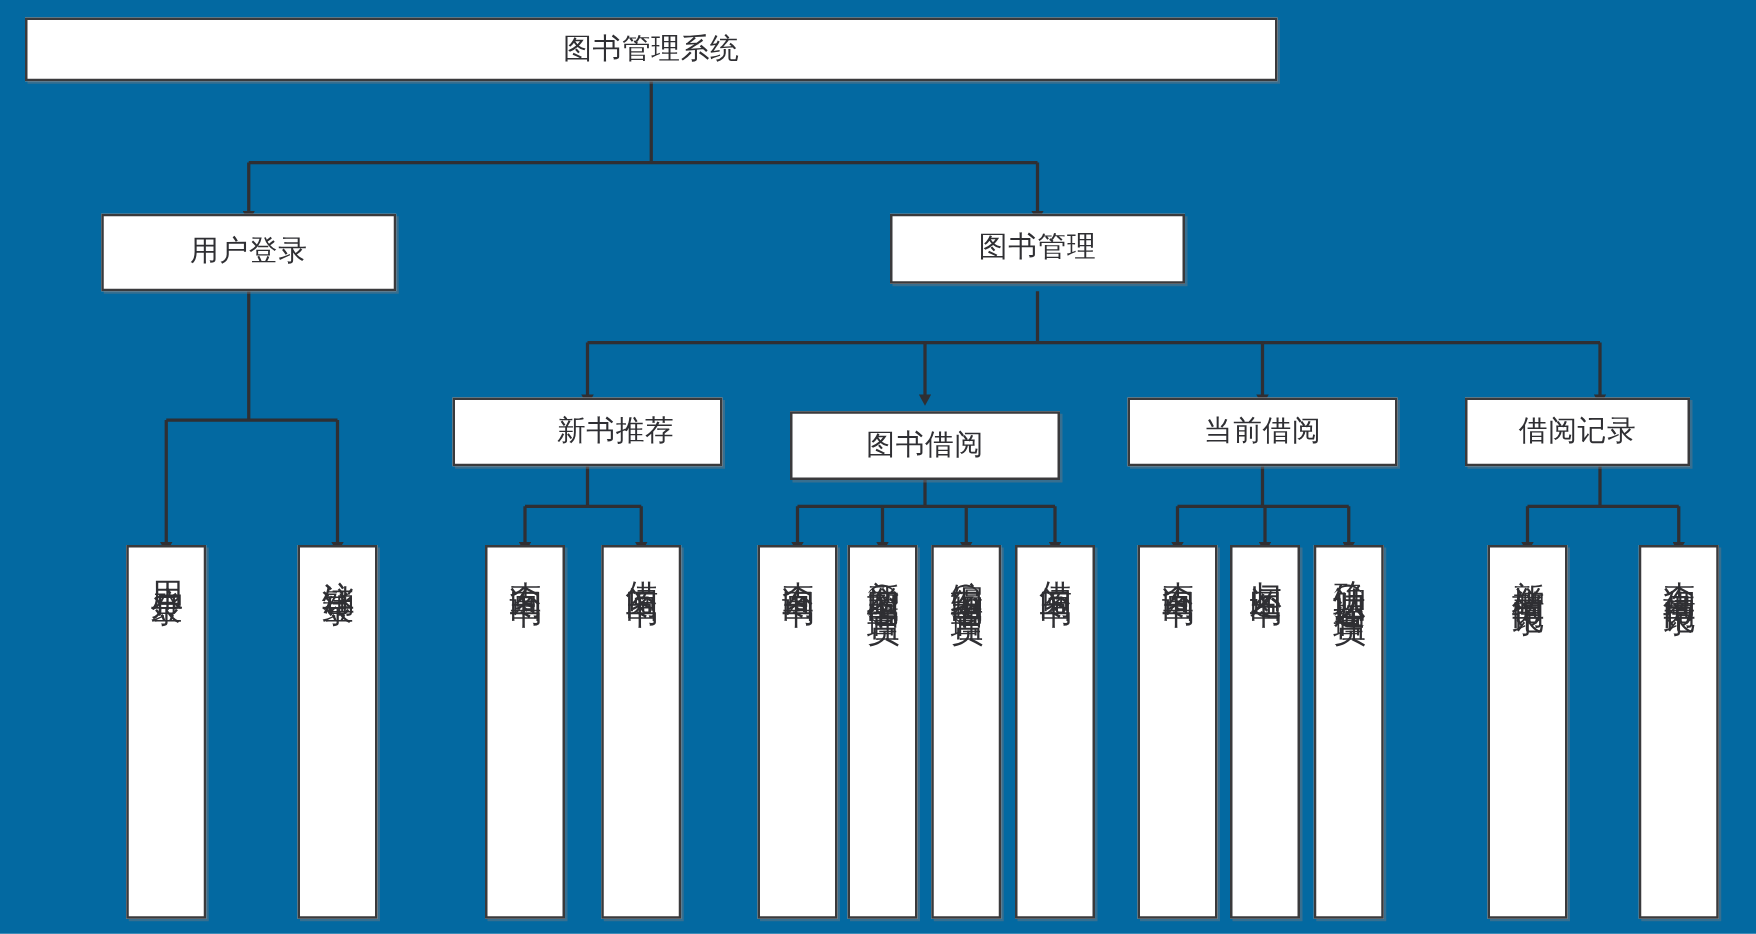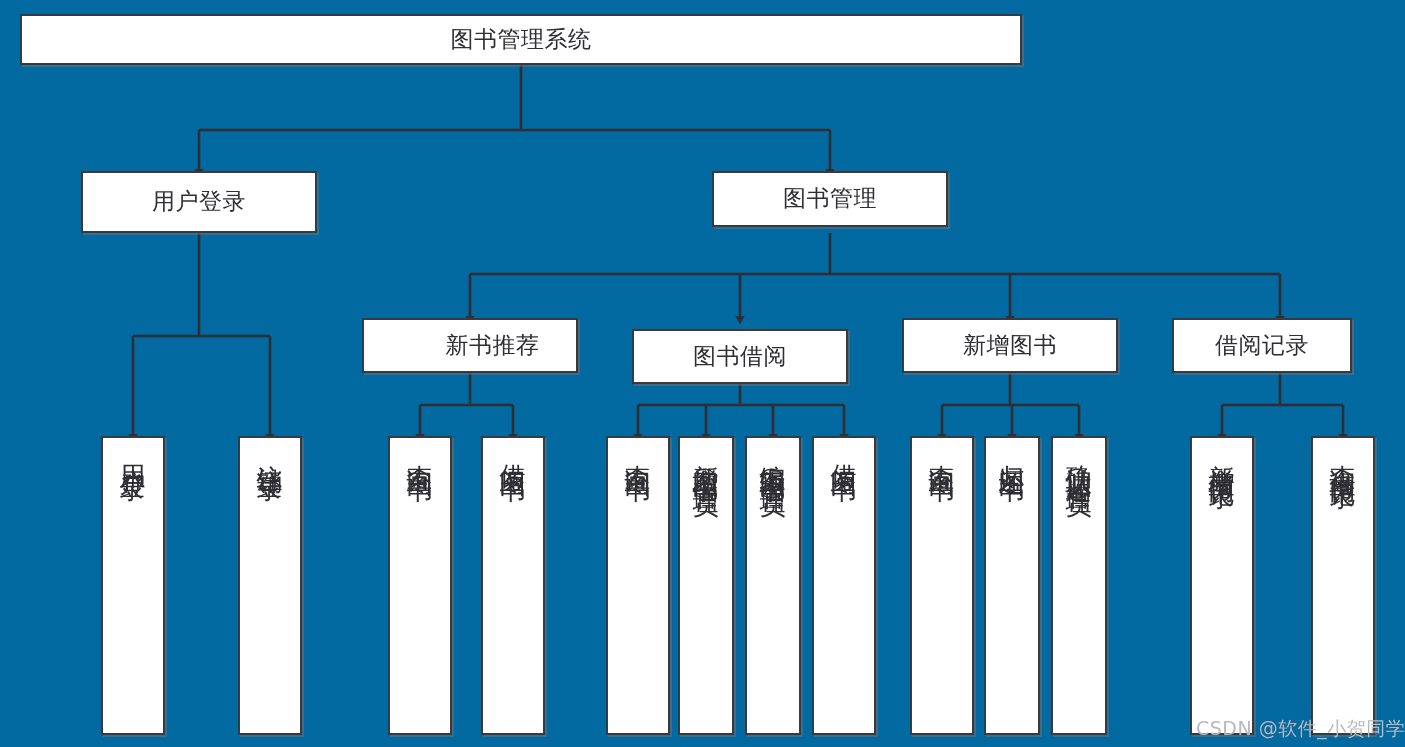--- a/index.html
+++ b/index.html
@@ -123,21 +123,21 @@
       <div class="node horizontal" style="left: 712px; top: 171px; width: 236px; height: 56px;">
         <div class="node-label">图书管理</div>
       </div>
       <div class="node horizontal" style="left: 362px; top: 318px; width: 216px; height: 55px; padding-left: 45px;">
         <div class="node-label">新书推荐</div>
       </div>
       <div class="node horizontal" style="left: 632px; top: 318px; width: 216px; height: 55px; margin-top: 11px;">
         <div class="node-label">图书借阅</div>
       </div>
       <div class="node horizontal" style="left: 902px; top: 318px; width: 216px; height: 55px;">
-        <div class="node-label">新增图书</div>
+        <div class="node-label">当前借阅</div>
       </div>
       <div class="node horizontal" style="left: 1172px; top: 318px; width: 180px; height: 55px;">
         <div class="node-label">借阅记录</div>
       </div>
       <div class="node vertical" style="left: 101px; top: 436px; width: 64px; height: 299px;">
         <div class="node-label">用户登录</div>
       </div>
       <div class="node vertical" style="left: 238px; top: 436px; width: 64px; height: 299px;">
         <div class="node-label">注销登录</div>
       </div>
@@ -168,14 +168,13 @@
       <div class="node vertical" style="left: 1051px; top: 436px; width: 56px; height: 299px;">
         <div class="node-label">确认归还（管理员）</div>
       </div>
       <div class="node vertical" style="left: 1190px; top: 436px; width: 64px; height: 299px;">
         <div class="node-label">新增借阅记录</div>
       </div>
       <div class="node vertical" style="left: 1311px; top: 436px; width: 64px; height: 299px;">
         <div class="node-label">查询借阅记录</div>
       </div>
     </div>
-  <div class="watermark" style="left: 1196px; top: 716px;">CSDN @软件_小贺同学</div>
 </div>
 
 </body></html>

